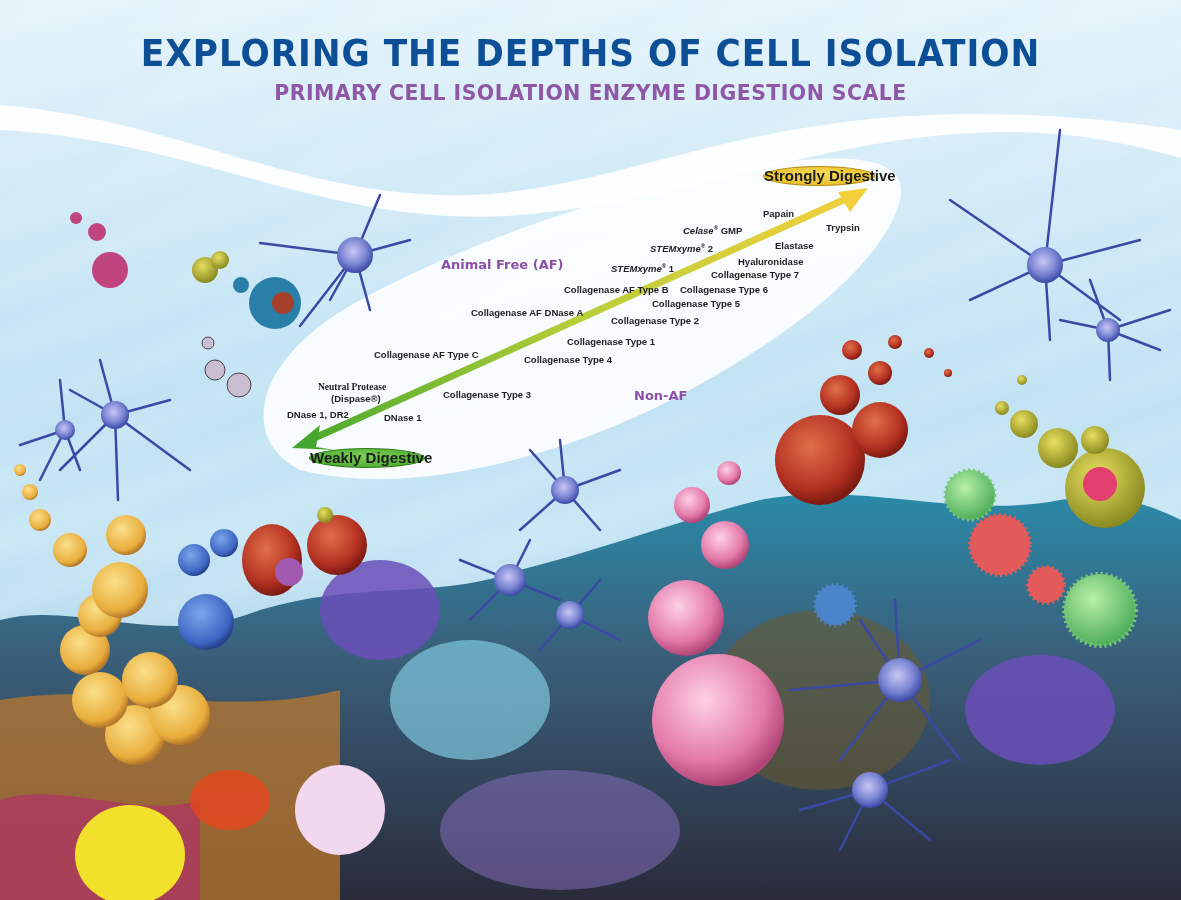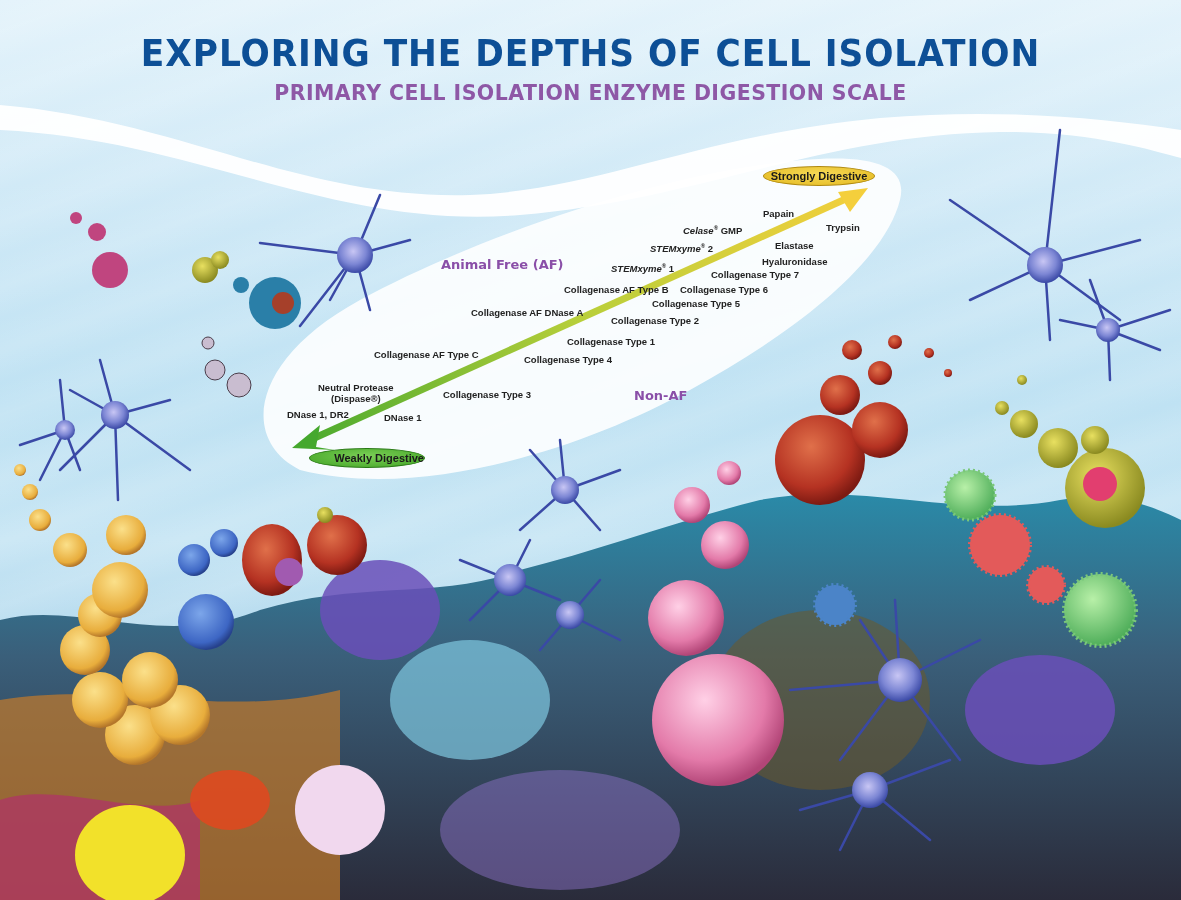--- a/index.html
+++ b/index.html
@@ -15,21 +15,21 @@
   .subtitle { position: absolute; left: 0; right: 0; top: 80px; text-align: center;
               font-family: "DejaVu Sans", sans-serif; font-weight: bold; font-size: 22px;
               color: #8e58a6; letter-spacing: .5px; transform: scaleX(0.93); }
   svg.scene { position: absolute; left: 0; top: 0; }
   .lbl { position: absolute; font-family: "Liberation Sans", sans-serif; font-weight: bold;
          font-size: 9.5px; color: #222; white-space: nowrap; }
   .lbl i { font-style: italic; }
   .group-lbl { position: absolute; font-family: "DejaVu Sans", sans-serif; font-weight: bold;
                font-size: 13px; color: #8a4fa8; white-space: nowrap; margin-top: 15px; }
   .pill { position: absolute; border-radius: 50%; font-family: "Liberation Sans", sans-serif;
-          font-weight: bold; font-size: 11px; color: #1a1a1a; text-align: center; white-space: nowrap; }
+          font-weight: bold; font-size: 15px; color: #1a1a1a; text-align: center; white-space: nowrap; }
   .pill.strong { left: 763px; top: 166px; width: 110px; height: 18px; line-height: 18px;
                  background: radial-gradient(ellipse at 50% 40%, #f6da57 0%, #e7bf2a 80%, #c89b10 100%);
                  border: 1px solid #b08a10; }
   .pill.weak { left: 309px; top: 448px; width: 114px; height: 18px; line-height: 18px;
                background: radial-gradient(ellipse at 50% 40%, #7cd057 0%, #4cab2e 80%, #2f8a1b 100%);
                border: 1px solid #2a7a16; text-align: right; }
 </style>
 </head>
 <body>
 
@@ -205,28 +205,28 @@
 
 <div class="group-lbl" style="left:441px;top:242px;">Animal Free (AF)</div>
 <div class="group-lbl" style="left:634px;top:373px;">Non-AF</div>
 
 <div class="lbl" style="left:683px;top:225px;"><i>Celase</i><sup style="font-size:6px">®</sup><span> GMP</span></div>
 <div class="lbl" style="left:650px;top:243px;"><i>STEMxyme</i><sup style="font-size:6px">®</sup><span> 2</span></div>
 <div class="lbl" style="left:611px;top:263px;"><i>STEMxyme</i><sup style="font-size:6px">®</sup><span> 1</span></div>
 <div class="lbl" style="left:523px;top:284px;margin-left:41px;">Collagenase AF Type B</div>
 <div class="lbl" style="left:471px;top:307px;">Collagenase AF DNase A</div>
 <div class="lbl" style="left:374px;top:349px;">Collagenase AF Type C</div>
-<div class="lbl" style="left:318px;top:382px;">Neutral Protease</div>
+<div class="lbl" style="left:318px;top:382px;font-family:Liberation Serif, serif;">Neutral Protease</div>
 <div class="lbl" style="left:331px;top:393px;">(Dispase®)</div>
 <div class="lbl" style="left:287px;top:409px;">DNase 1, DR2</div>
 
 <div class="lbl" style="left:763px;top:208px;">Papain</div>
 <div class="lbl" style="left:826px;top:222px;">Trypsin</div>
 <div class="lbl" style="left:775px;top:240px;">Elastase</div>
-<div class="lbl" style="left:738px;top:256px;margin-left:24px;">Hyaluronidase</div>
+<div class="lbl" style="left:738px;top:256px;">Hyaluronidase</div>
 <div class="lbl" style="left:711px;top:269px;">Collagenase Type 7</div>
 <div class="lbl" style="left:680px;top:284px;">Collagenase Type 6</div>
 <div class="lbl" style="left:652px;top:298px;">Collagenase Type 5</div>
 <div class="lbl" style="left:611px;top:315px;">Collagenase Type 2</div>
 <div class="lbl" style="left:567px;top:336px;">Collagenase Type 1</div>
 <div class="lbl" style="left:524px;top:354px;">Collagenase Type 4</div>
 <div class="lbl" style="left:443px;top:389px;">Collagenase Type 3</div>
 <div class="lbl" style="left:384px;top:412px;">DNase 1</div>
 
 </body></html>

